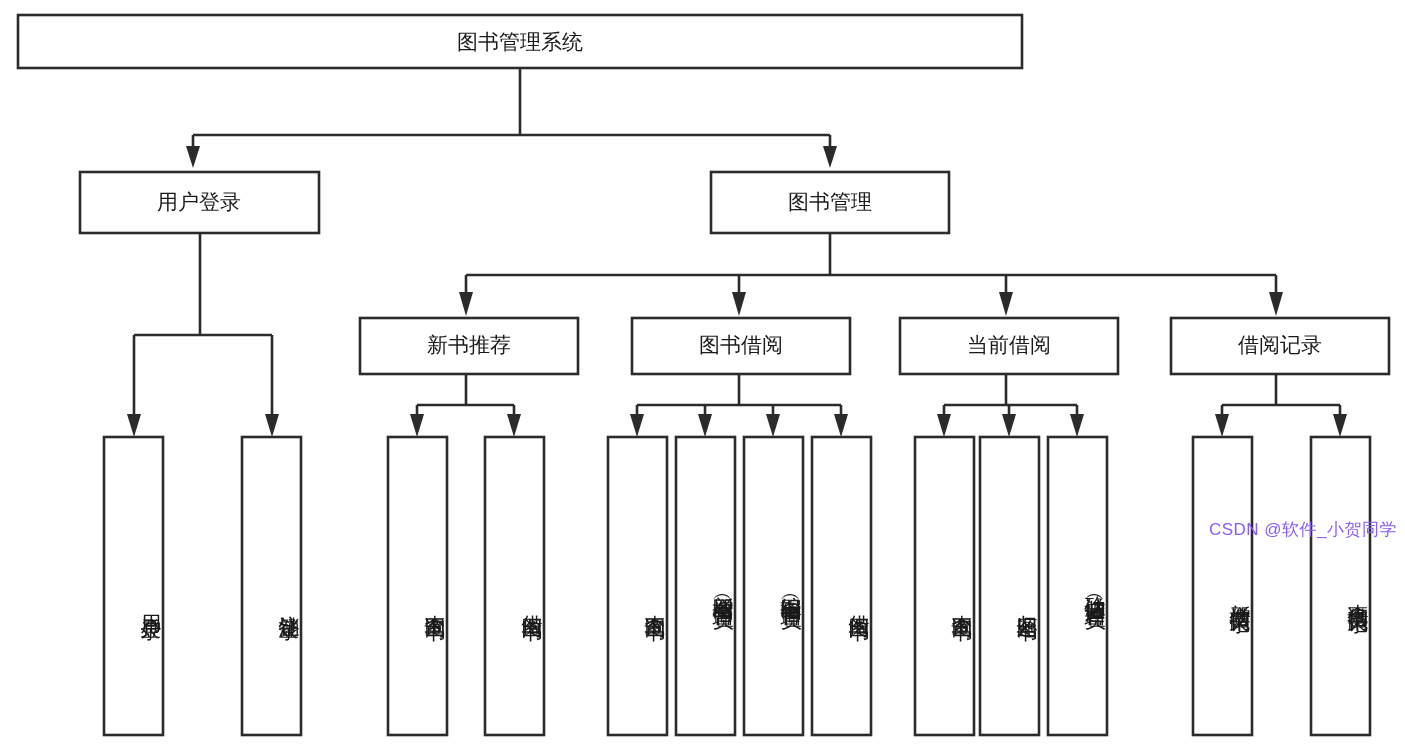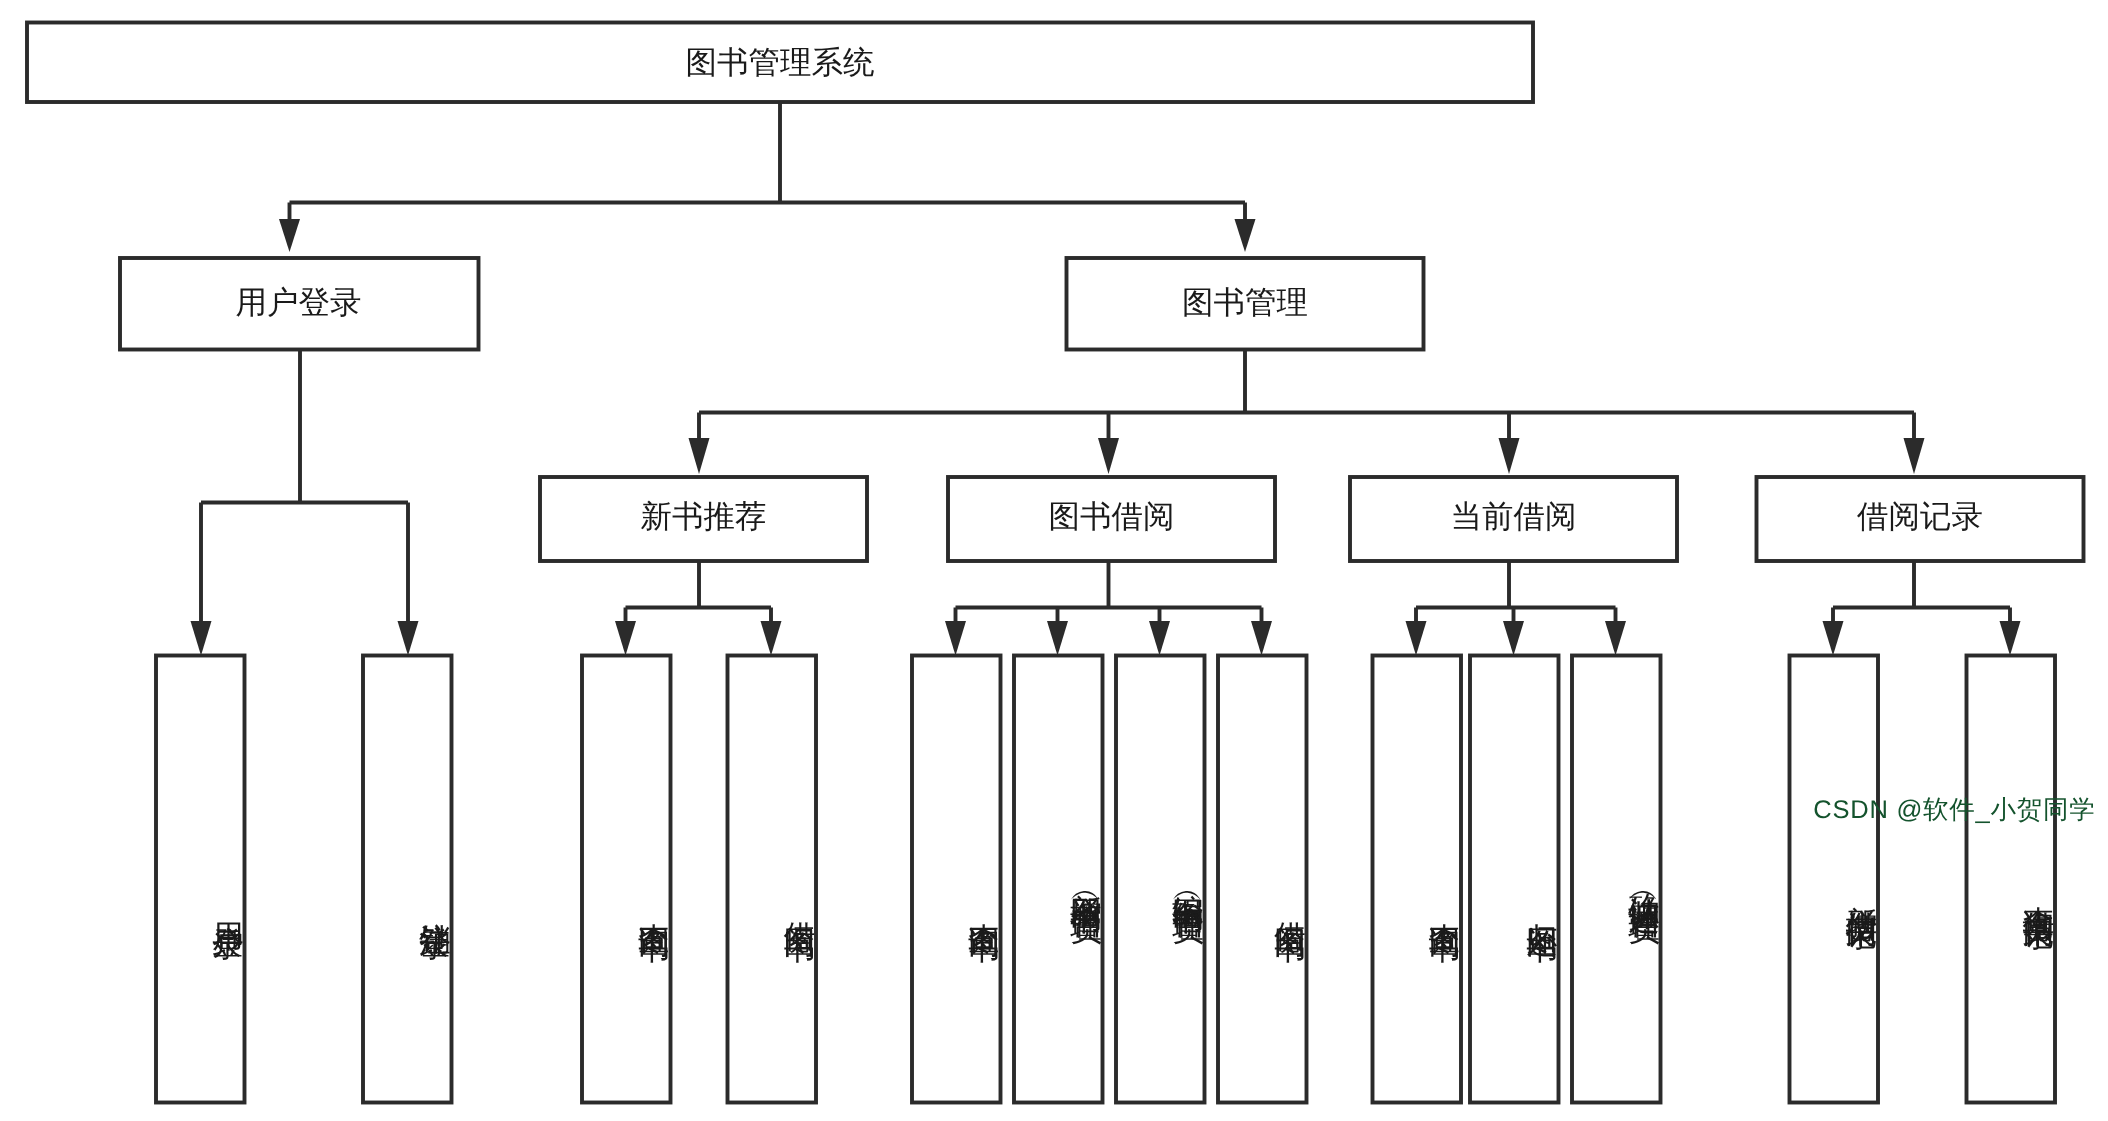--- a/index.html
+++ b/index.html
@@ -58,24 +58,24 @@
     letter-spacing: 2px;
     display: flex;
     align-items: flex-start;
     justify-content: center;
     white-space: nowrap;
     pointer-events: none;
   }
   .watermark {
     position: absolute;
     right: 8px;
-    bottom: 6px;
+    bottom: 16px;
     font-family: "Liberation Sans", "DejaVu Sans", sans-serif;
     font-size: 17px;
-    color: #14532d;
+    color: #8b5cf6;
     white-space: nowrap;
     letter-spacing: 0.5px;
   }
 </style>
 </head>
 <body>
 
 <div id="diagram-root">
 
   <svg class="diagram" viewBox="0 0 1405 747">

